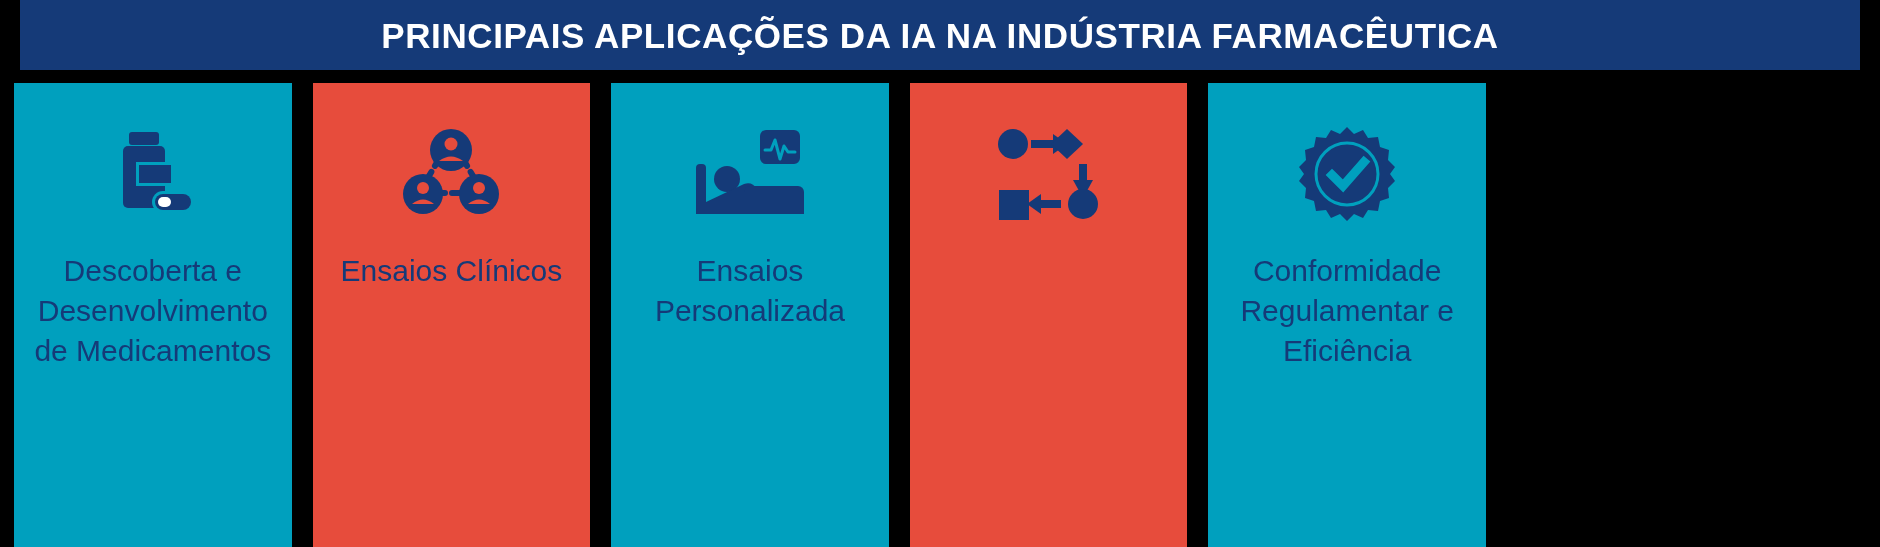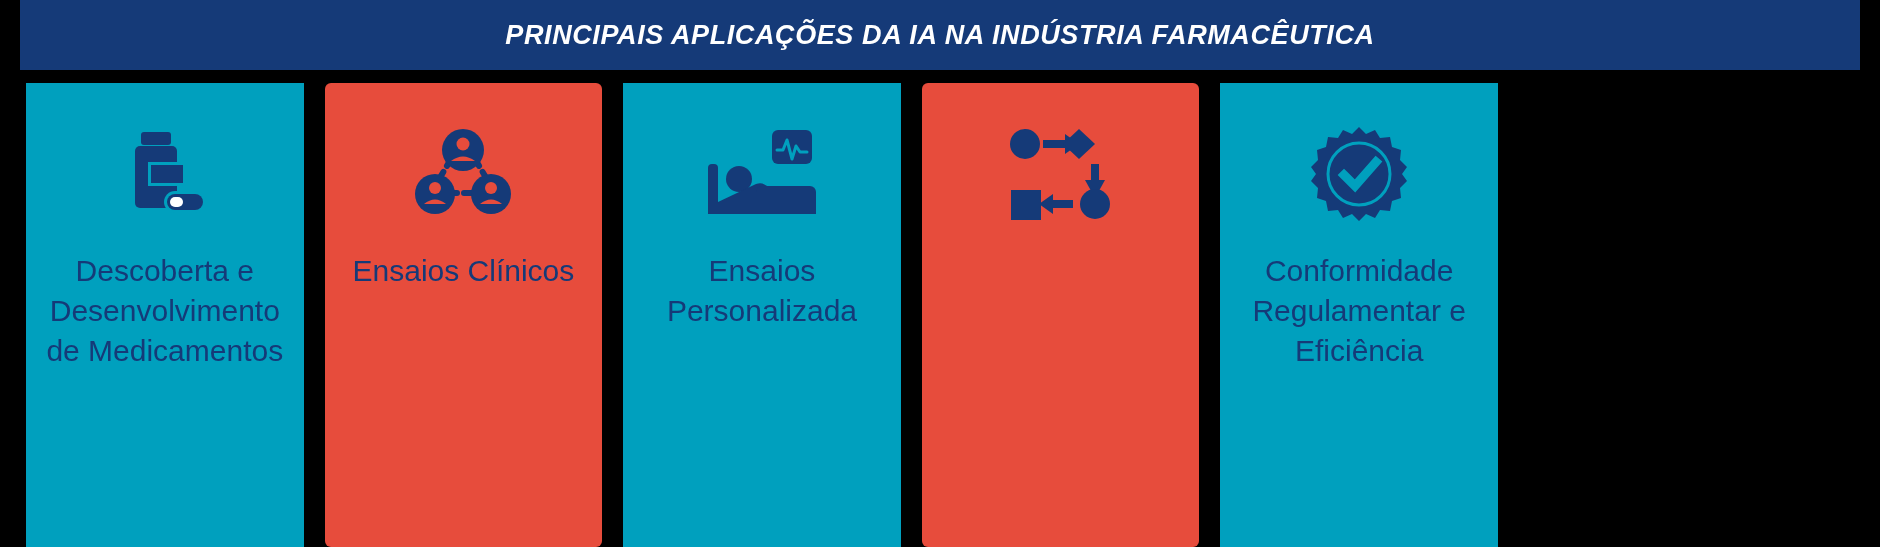--- a/index.html
+++ b/index.html
@@ -23,51 +23,49 @@
     top: 0px;
     width: 1840px;
     height: 70px;
     background: #153A78;
     display: flex;
     align-items: center;
     justify-content: center;
   }
   .header-title {
     color: #FFFFFF;
-    font-size: 27px;
+    font-size: 35px;
     font-weight: bold;
     letter-spacing: 0.6px;
     line-height: 1;
     white-space: nowrap;
     font-family: "Liberation Sans", sans-serif;
-    font-style: italic;
   }
   
   .cards-row {
     position: absolute;
     left: 0px;
     top: 83px;
     width: 1500px;
     height: 464px;
     display: flex;
     gap: 21px;
     padding: 0 14px;
-    margin-left: 12px;
   }
   .card {
     flex: 1 1 0;
     height: 464px;
     display: flex;
     flex-direction: column;
     align-items: center;
     padding-top: 40px;
     overflow: hidden;
   }
   .card.teal { background: #00A0BE; }
-  .card.red  { background: #E74C3C; border-radius: 6px; }
+  .card.red  { background: #E74C3C; }
 
   .card-icon {
     height: 102px;
     display: flex;
     align-items: center;
     justify-content: center;
     margin-bottom: 26px;
   }
   .card-label {
     color: #153A78;

